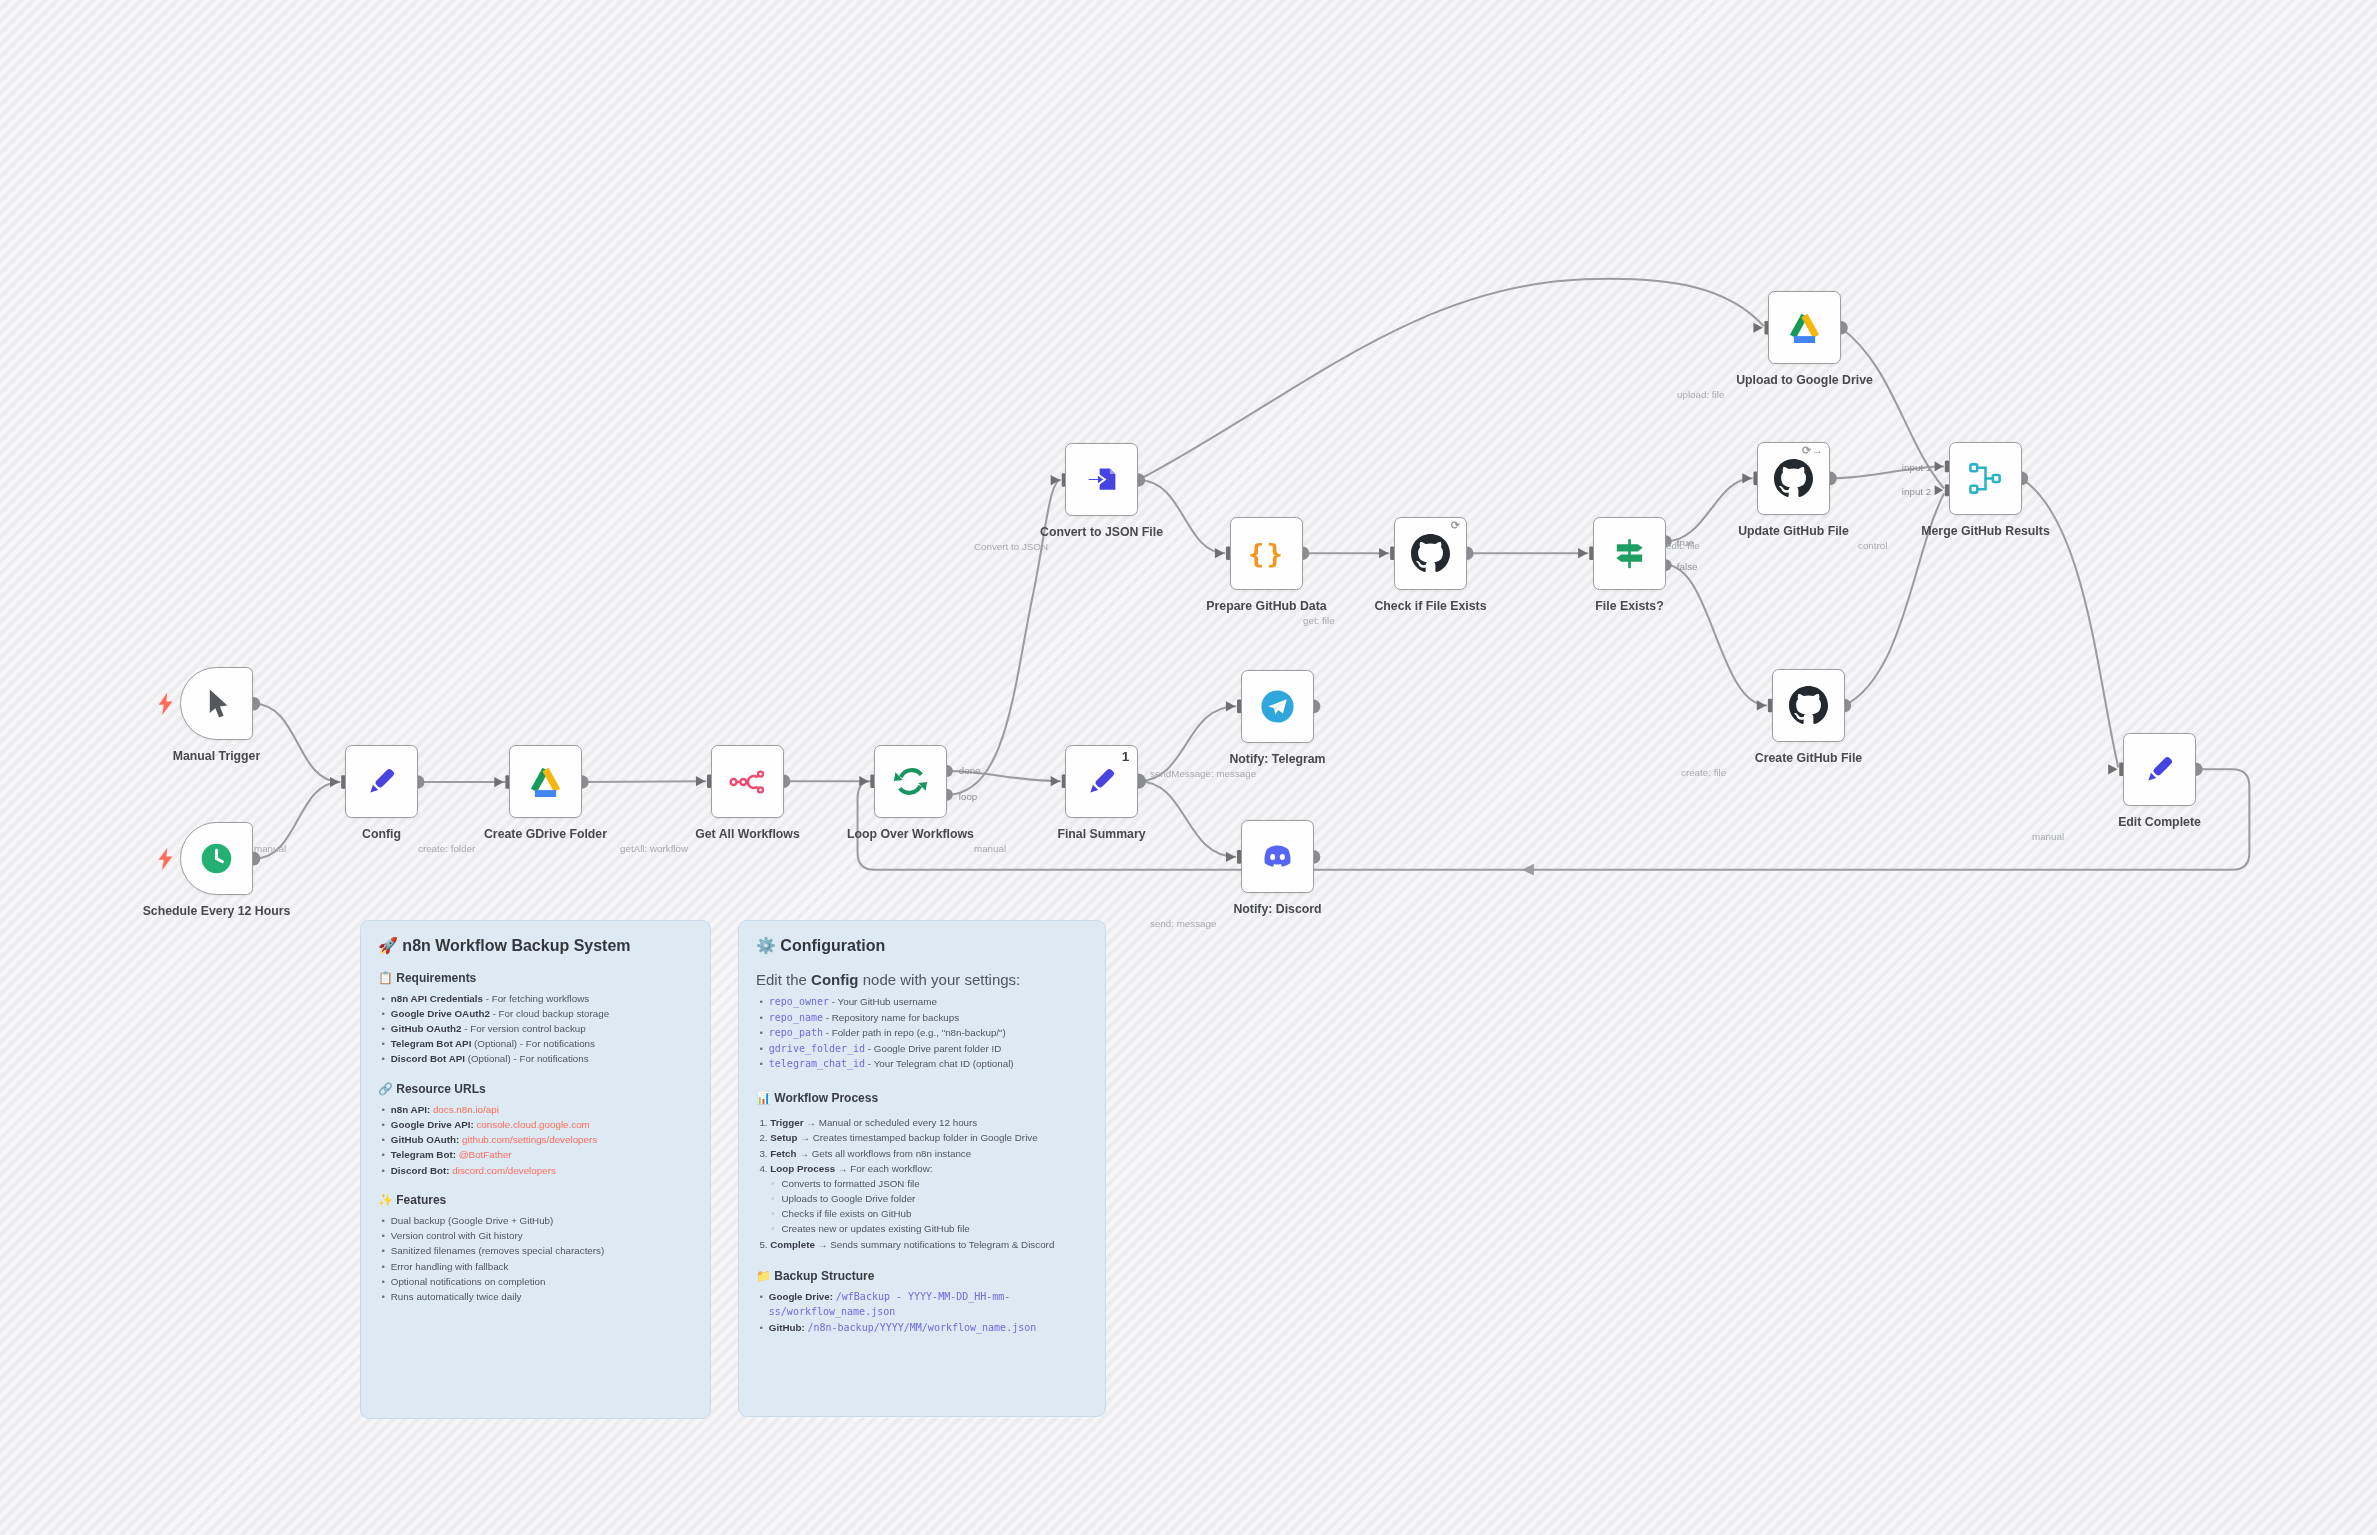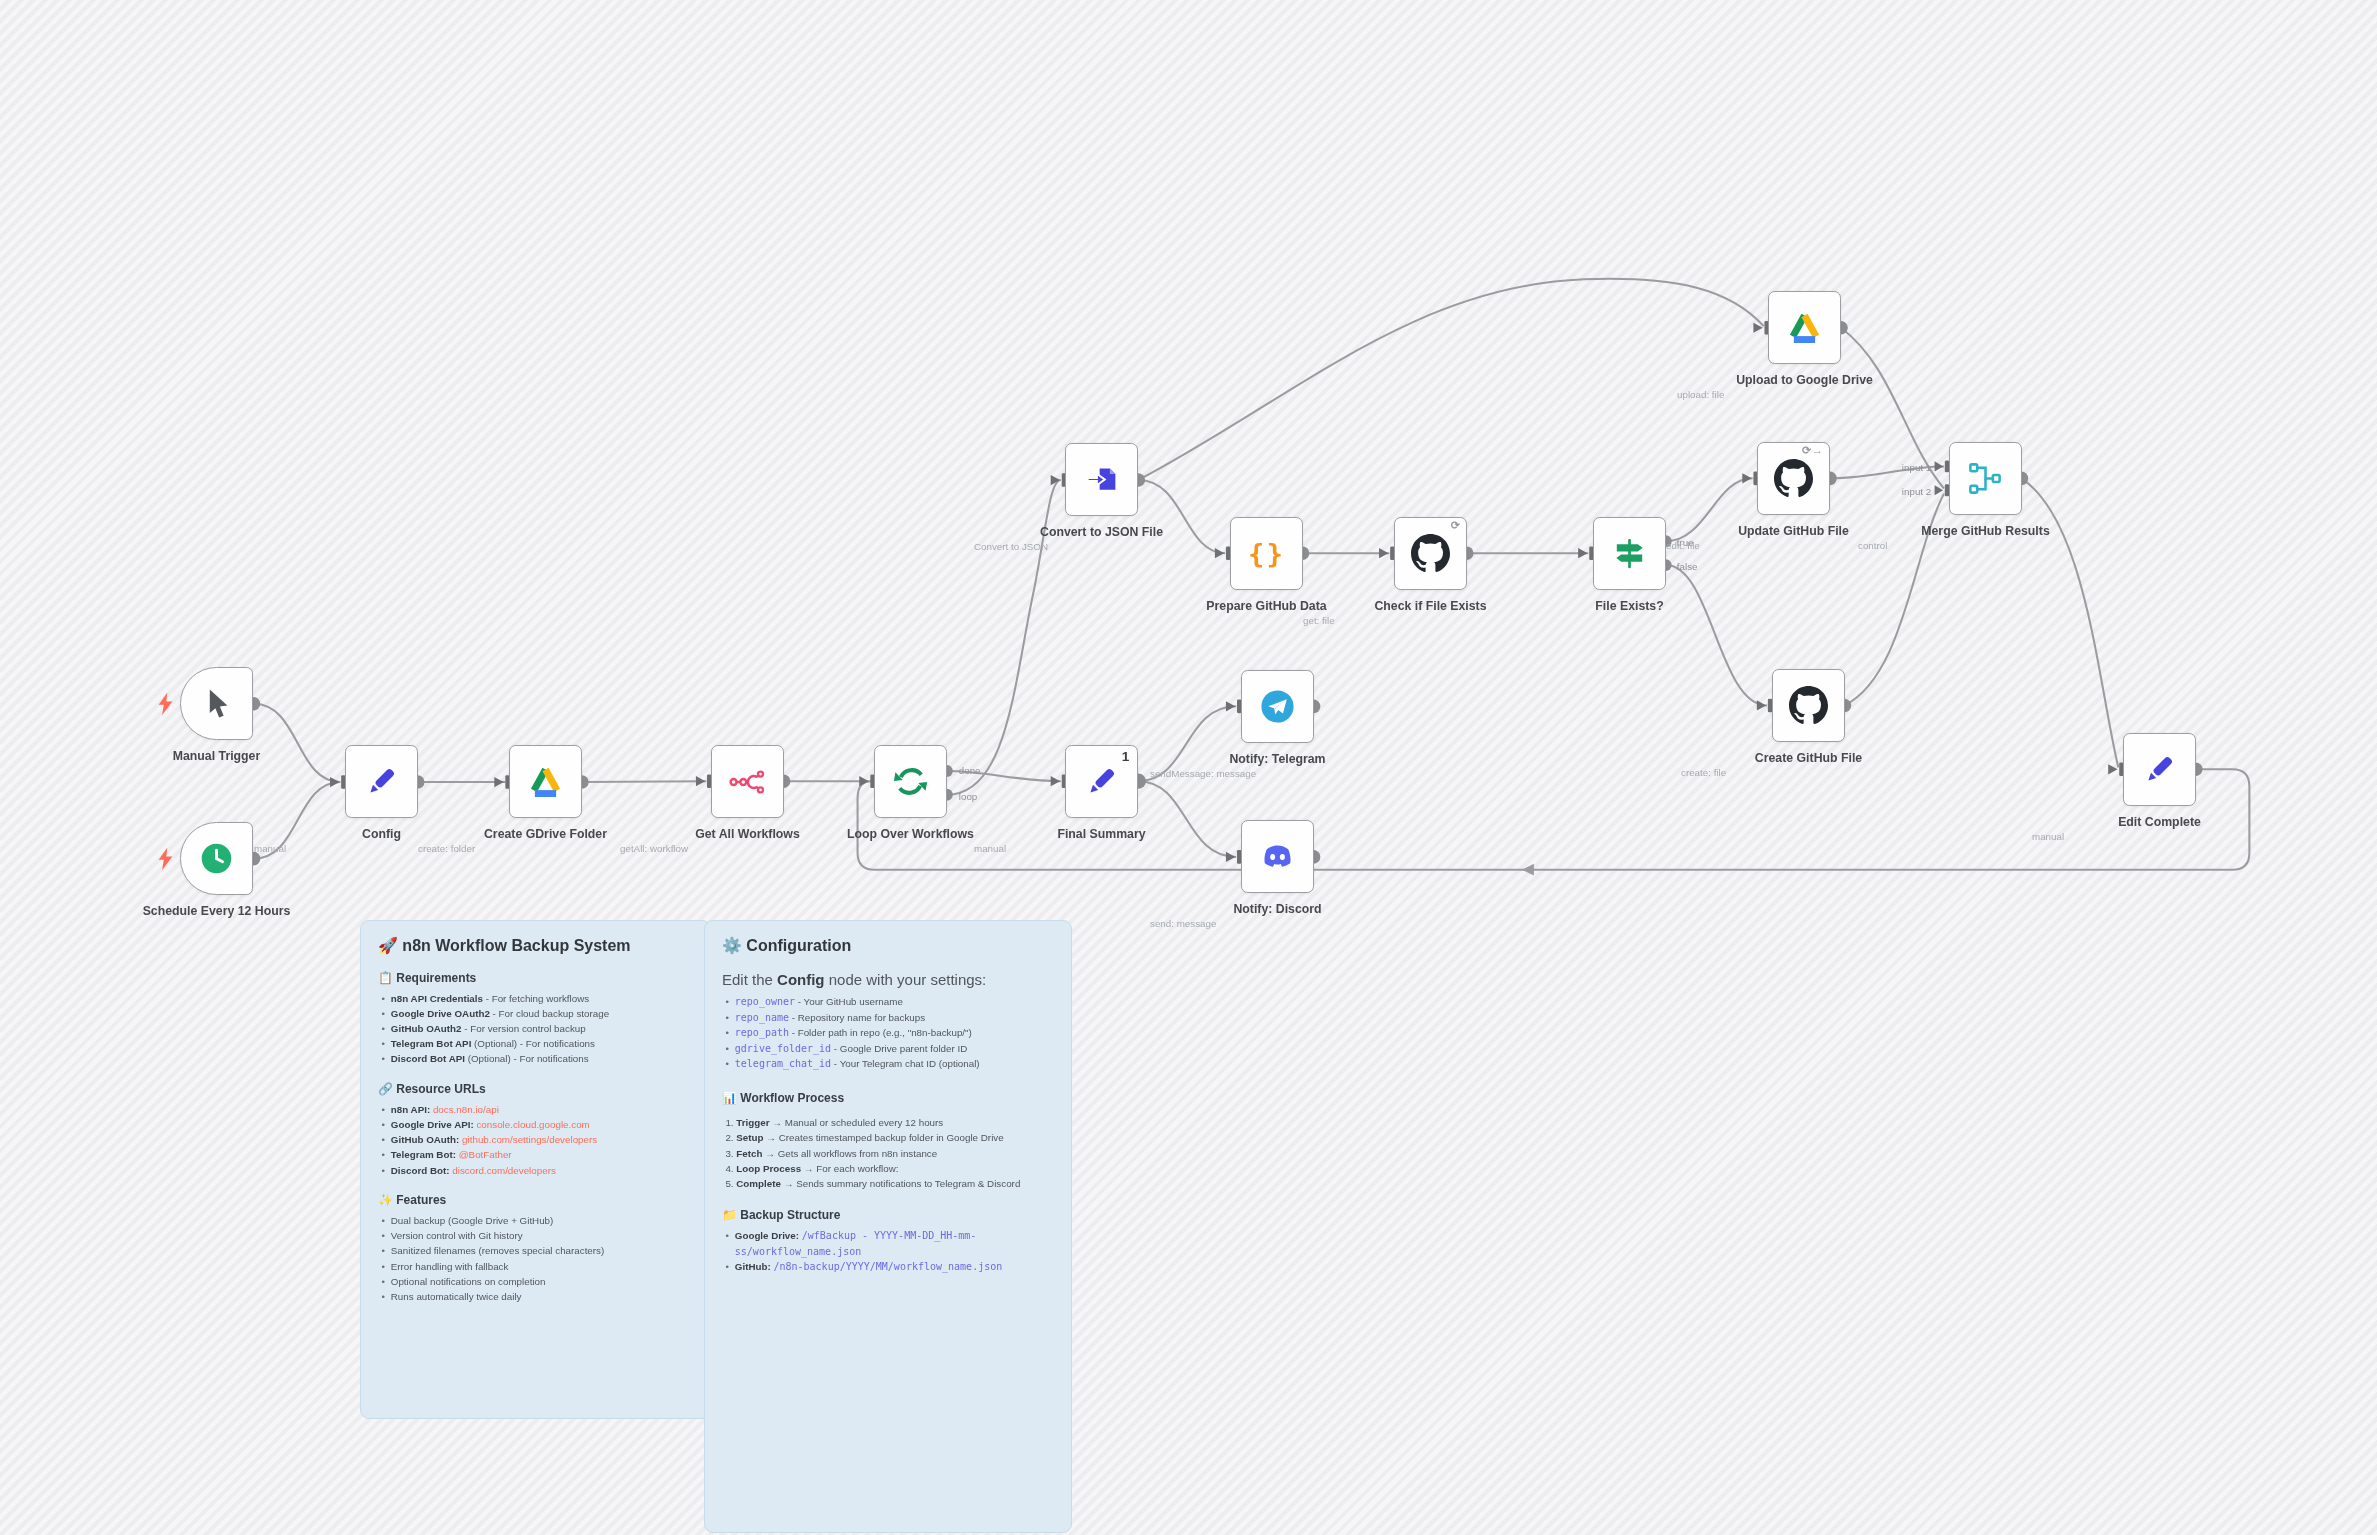--- a/index.html
+++ b/index.html
@@ -393,39 +393,45 @@
   <ul class="dots">
     <li>Dual backup (Google Drive + GitHub)</li>
     <li>Version control with Git history</li>
     <li>Sanitized filenames (removes special characters)</li>
     <li>Error handling with fallback</li>
     <li>Optional notifications on completion</li>
     <li>Runs automatically twice daily</li>
   </ul>
 </div>
 
-<div class="sticky" style="left:704px;top:920px;width:368px;height:613px">
+<div class="sticky" style="left:738px;top:920px;width:368px;height:497px">
   <div class="stitle">⚙️ Configuration</div>
 
   <p class="intro"><span>Edit the </span><b>Config</b><span> node with your settings:</span></p>
 
   <ul class="dots">
     <li><code>repo_owner</code><span> - Your GitHub username</span></li>
     <li><code>repo_name</code><span> - Repository name for backups</span></li>
     <li><code>repo_path</code><span> - Folder path in repo (e.g., "n8n-backup/")</span></li>
     <li><code>gdrive_folder_id</code><span> - Google Drive parent folder ID</span></li>
     <li><code>telegram_chat_id</code><span> - Your Telegram chat ID (optional)</span></li>
   </ul>
 
   <div class="shead" style="margin-top:19px">📊 Workflow Process</div>
   <ol class="proc" style="margin-top:10.2px">
     <li><span>1.</span> <b>Trigger</b><span> → Manual or scheduled every 12 hours</span></li>
     <li><span>2.</span> <b>Setup</b><span> → Creates timestamped backup folder in Google Drive</span></li>
     <li><span>3.</span> <b>Fetch</b><span> → Gets all workflows from n8n instance</span></li>
     <li><span>4.</span> <b>Loop Process</b><span> → For each workflow:</span>
+      <ul class="sub">
+        <li>Converts to formatted JSON file</li>
+        <li>Uploads to Google Drive folder</li>
+        <li>Checks if file exists on GitHub</li>
+        <li>Creates new or updates existing GitHub file</li>
+      </ul>
     </li>
     <li><span>5.</span> <b>Complete</b><span> → Sends summary notifications to Telegram &amp; Discord</span></li>
   </ol>
 
   <div class="shead" style="margin-top:17px">📁 Backup Structure</div>
   <ul class="dots">
     <li><b>Google Drive:</b> <code>/wfBackup - YYYY-MM-DD_HH-mm-ss/workflow_name.json</code></li>
     <li><b>GitHub:</b> <code>/n8n-backup/YYYY/MM/workflow_name.json</code></li>
   </ul>
 </div>

